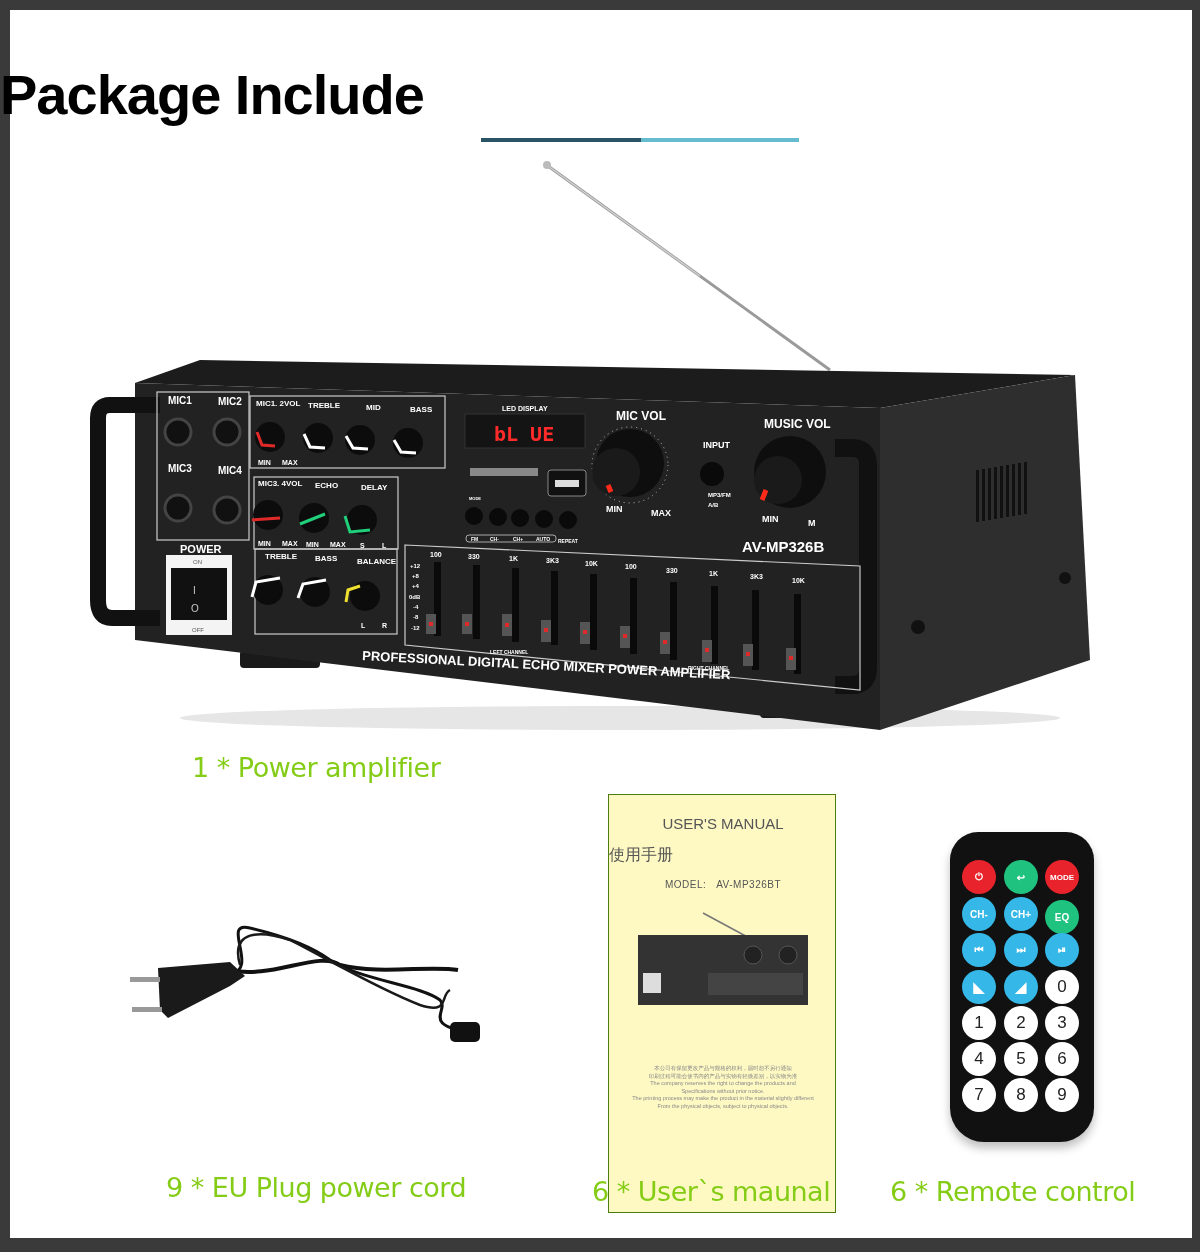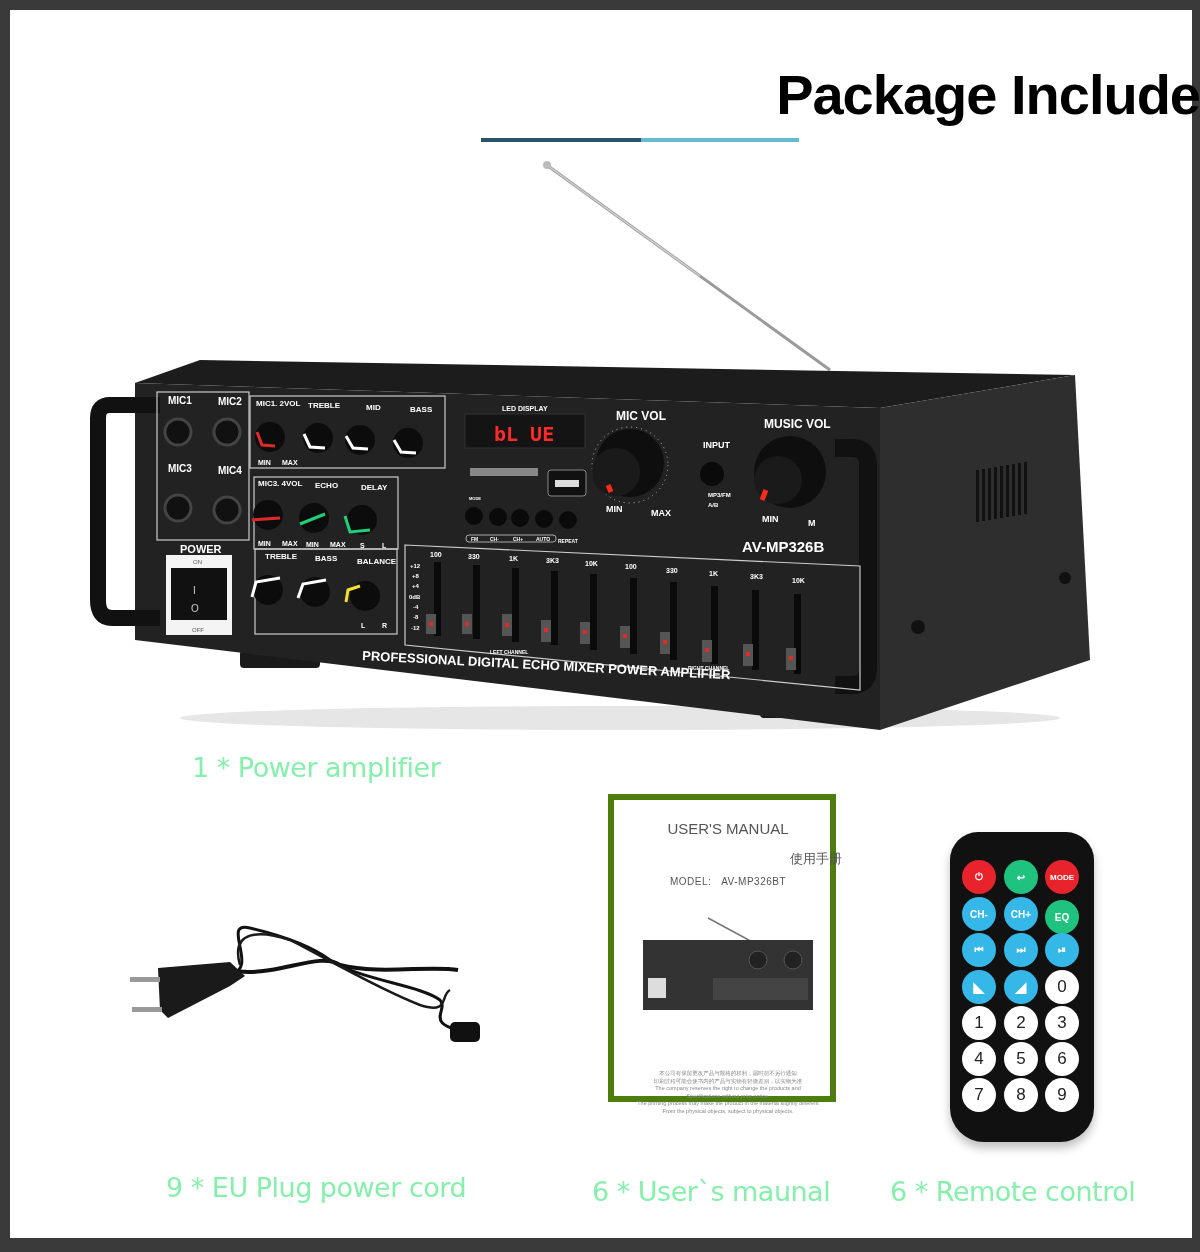--- a/index.html
+++ b/index.html
@@ -1,30 +1,30 @@
 <!DOCTYPE html>
 <html><head>
 <meta charset="utf-8">
 <style>
   *{box-sizing:border-box;margin:0;padding:0}
   html,body{width:1200px;height:1252px;background:#3a3a3a;overflow:hidden}
   .frame{position:absolute;left:10px;top:10px;width:1182px;height:1228px;background:#ffffff;overflow:hidden}
-  .title{position:absolute;left:0;width:1200px;top:62px;text-align:right;font-family:"Liberation Sans",sans-serif;font-weight:bold;font-size:56px;letter-spacing:-1px;color:#000}
+  .title{position:absolute;left:0;width:1200px;top:62px;text-align:left;font-family:"Liberation Sans",sans-serif;font-weight:bold;font-size:56px;letter-spacing:-1px;color:#000}
   .underline{position:absolute;top:138px;left:481px;width:318px;height:4px}
   .underline .dk{position:absolute;left:0;top:0;width:160px;height:4px;background:#2a5466}
   .underline .lt{position:absolute;left:160px;top:0;width:158px;height:4px;background:#66bccf}
-  .caption{position:absolute;font-family:"DejaVu Sans",sans-serif;font-size:27px;color:#86efac;white-space:nowrap;letter-spacing:-0.5px}
+  .caption{position:absolute;font-family:"DejaVu Sans",sans-serif;font-size:27px;color:#84cc16;white-space:nowrap;letter-spacing:-0.5px}
   
   .amp{position:absolute;left:0;top:0;width:1200px;height:760px}
   .lbl{fill:#fff;font-family:"Liberation Sans",sans-serif;font-weight:bold}
   
-  .manual{position:absolute;left:608px;top:794px;width:228px;height:308px;background:#ffffff;border:6px solid #4d7c0f}
+  .manual{position:absolute;left:608px;top:794px;width:228px;height:419px;background:#fef9c3;border:1px solid #4d7c0f}
   .manual .t1{position:absolute;left:0;width:228px;top:20px;text-align:center;font-family:"Liberation Sans",sans-serif;font-size:15px;color:#555}
-  .manual .t2{position:absolute;left:0;width:228px;top:50px;text-align:right;font-family:"DejaVu Sans",sans-serif;font-size:13px;color:#555}
-  .manual .t3{position:absolute;left:56px;top:76px;font-family:"Liberation Sans",sans-serif;font-size:10px;color:#555;letter-spacing:.5px}
+  .manual .t2{position:absolute;left:0;width:228px;top:50px;text-align:left;font-family:"DejaVu Sans",sans-serif;font-size:16px;color:#555}
+  .manual .t3{position:absolute;left:56px;top:84px;font-family:"Liberation Sans",sans-serif;font-size:10px;color:#555;letter-spacing:.5px}
   .manual .fine{position:absolute;left:0;width:228px;top:270px;text-align:center;font-family:"Liberation Sans",sans-serif;font-size:5.5px;color:#888;line-height:7.5px}
   
   .remote{position:absolute;left:950px;top:832px;width:144px;height:310px;background:#111;border-radius:28px 28px 34px 34px;box-shadow:0 6px 10px rgba(0,0,0,.25)}
   .rbtn{position:absolute;width:34px;height:34px;border-radius:50%;display:flex;align-items:center;justify-content:center;font-family:"Liberation Sans",sans-serif;font-weight:bold;color:#fff;font-size:10px}
   .rbtn.red{background:#e8232b}.rbtn.green{background:#1fc27f}.rbtn.blue{background:#35b8e8}.rbtn.white{background:#fff;color:#222;font-size:17px;font-weight:normal}
 </style>
 </head>
 <body>
 
 <div class="frame"></div>

